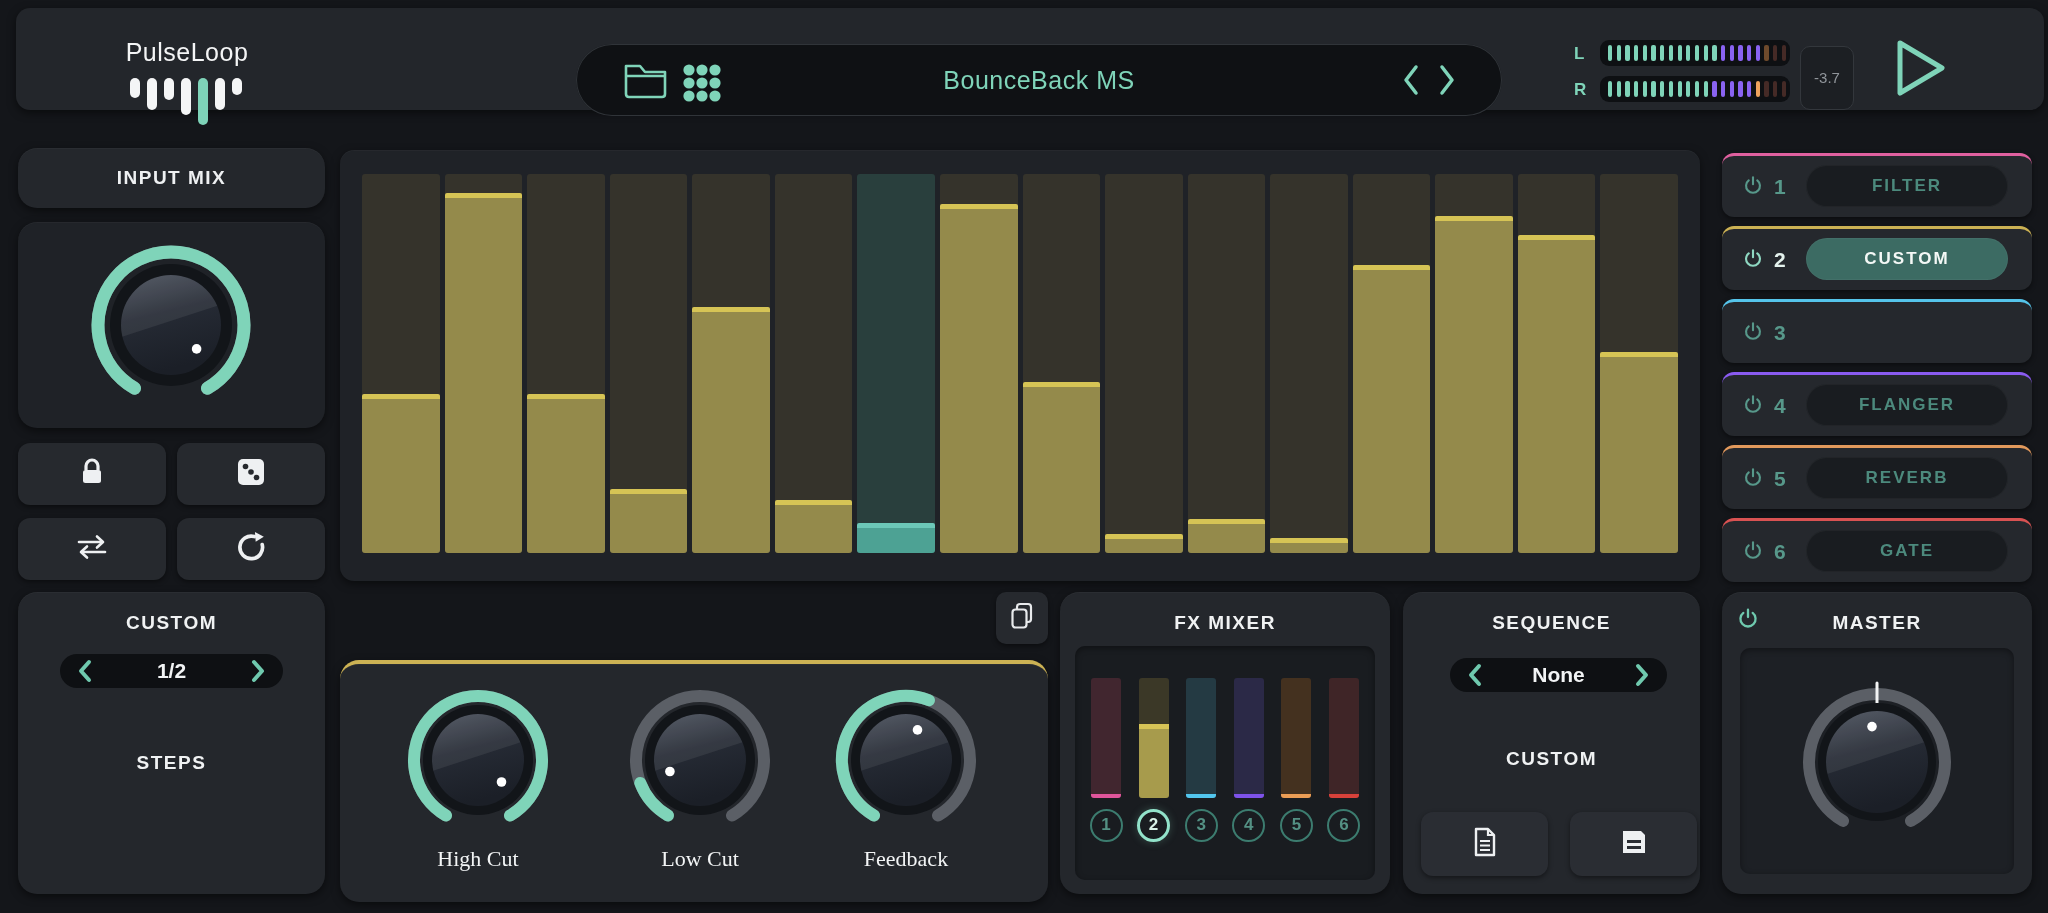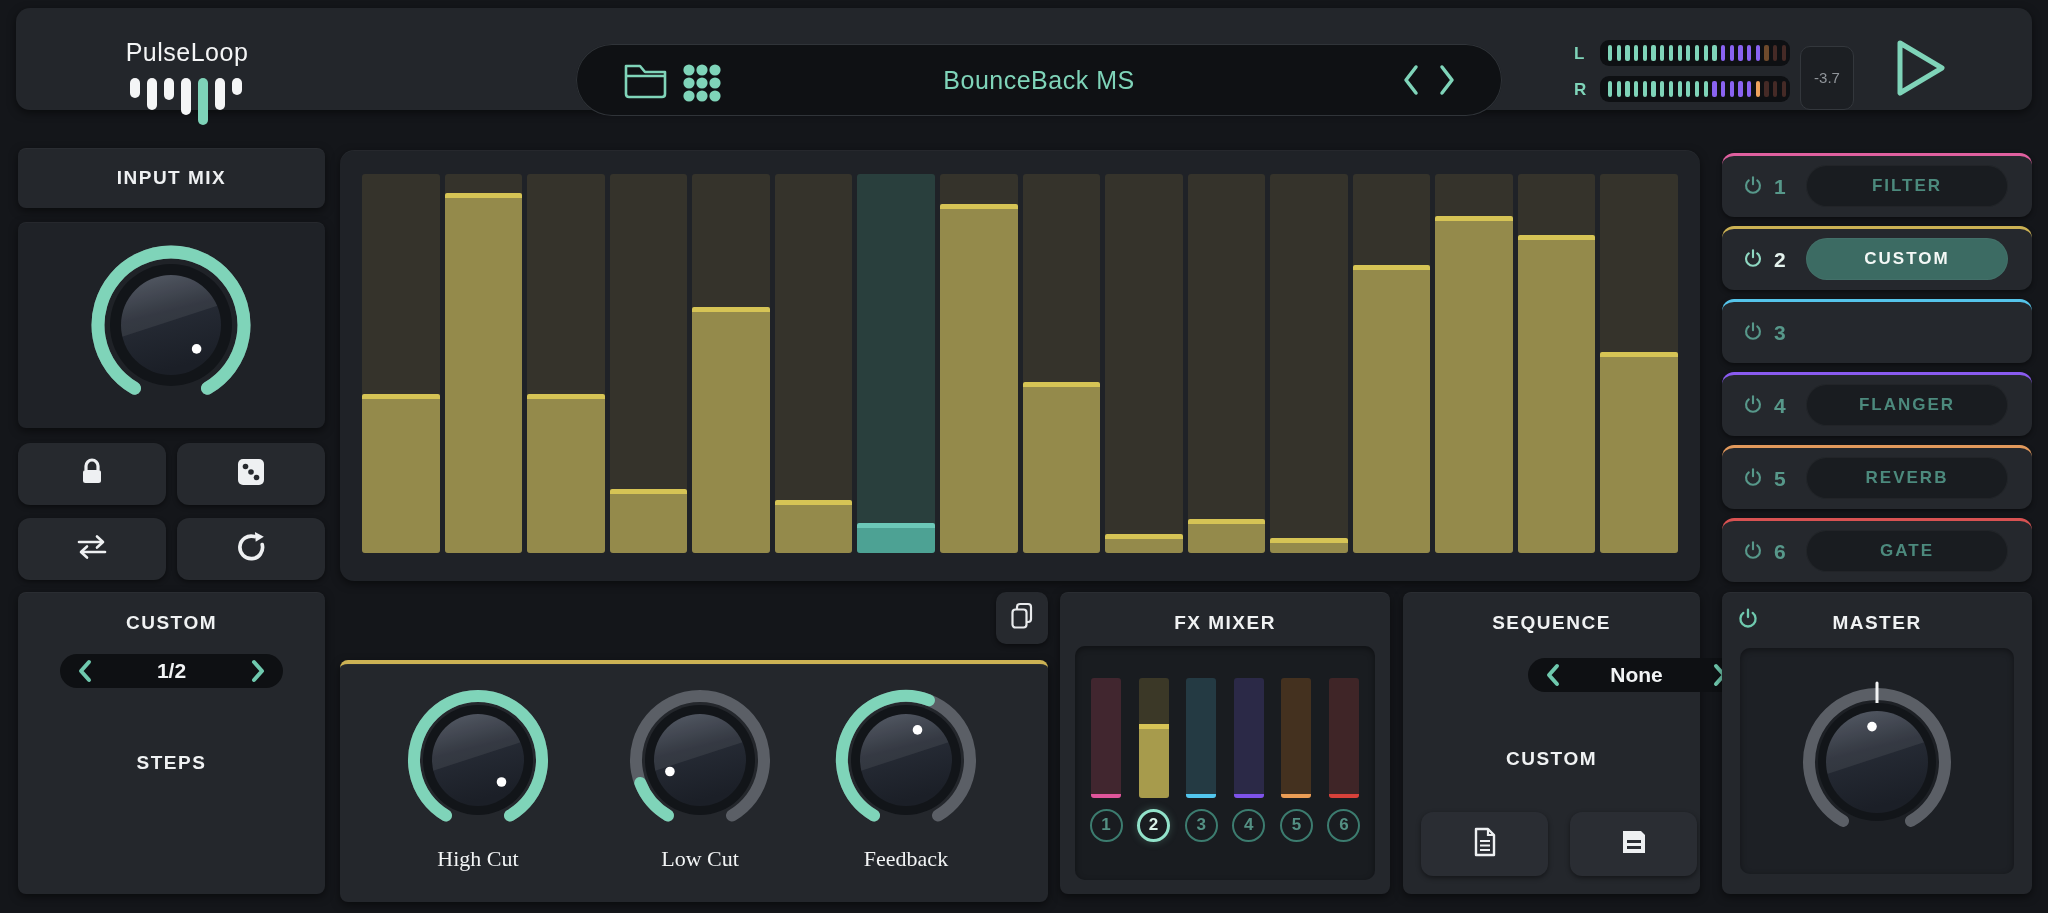--- a/index.html
+++ b/index.html
@@ -1,25 +1,25 @@
 <!DOCTYPE html>
 <html><head>
 <meta charset="utf-8">
 <style>
   html,body{margin:0;padding:0;background:#0d0f11;}
   .stage{position:relative;width:2048px;height:913px;background:#14161a;
          font-family:"Liberation Sans",sans-serif;overflow:hidden;color:#eef0f2;}
-  .panel{position:absolute;background:#24272c;border-radius:8px;
+  .panel{position:absolute;background:#24272c;border-radius:19px;
          box-shadow:0 3px 8px rgba(0,0,0,.5), inset 0 1px 0 rgba(255,255,255,.03);}
   .dark{background:#1f2227;}
   .title-lbl{position:absolute;text-align:center;font-size:19px;font-weight:bold;
              letter-spacing:1.5px;color:#f0f2f3;}
   
   .topbar{position:absolute;left:16px;top:8px;width:2016px;height:102px;background:#23262b;
-          border-radius:14px;box-shadow:0 3px 8px rgba(0,0,0,.5);}
+          border-radius:14px;box-shadow:0 3px 8px rgba(0,0,0,.5);padding-left:12px;}
   .logo-text{position:absolute;left:96px;top:30px;width:150px;text-align:center;
              font-size:25px;color:#f4f5f6;letter-spacing:.5px;}
   .logo-bars{position:absolute;left:114px;top:70px;display:flex;gap:7px;align-items:flex-start;}
   .logo-bar{width:10px;border-radius:5px;background:#f4f5f6;}
   .preset{position:absolute;left:560px;top:36px;width:926px;height:72px;background:#0f1114;
           border-radius:36px;box-shadow:inset 0 0 0 1px #303439;}
   .preset-name{position:absolute;left:0;top:0;width:100%;height:72px;line-height:72px;
                text-align:center;font-size:25px;color:#7fd4b9;letter-spacing:.5px;}
   .meter-lbl{position:absolute;width:20px;font-size:17px;font-weight:bold;color:#7fd4b9;}
   .meterbox{position:absolute;left:1584px;width:190px;height:26px;background:#0e1013;
@@ -464,21 +464,21 @@
         <div class="mix-track" style="background: rgb(63, 37, 39);">
           <div class="mix-fill" style="height: 4.5px; background: rgb(216, 65, 58);"></div>
         </div>
         <div class="mix-circ">6</div>
       </div>
     </div>
 
   <div class="panel" style="left:1403px;top:592px;width:297px;height:302px;">
     <div class="title-lbl" style="position:relative;top:20px;width:297px;">SEQUENCE</div>
   </div>
-  <div class="stepper" style="left:1528px;top:658px;width:217px;">
+  <div class="stepper" style="left:1450px;top:658px;width:217px;">
     <span class="chev"><svg width="18" height="24" viewBox="0 0 18 24">
           <polyline points="13,3 5,12 13,21" fill="none" stroke="#6fc9ae" stroke-width="4" stroke-linecap="round" stroke-linejoin="round"></polyline>
         </svg></span>
     <span class="val">None</span>
     <span class="chev"><svg width="18" height="24" viewBox="0 0 18 24">
           <polyline points="5,3 13,12 5,21" fill="none" stroke="#6fc9ae" stroke-width="4" stroke-linecap="round" stroke-linejoin="round"></polyline>
         </svg></span>
   </div>
   <div class="title-lbl" style="left:1403px;top:748px;width:297px;">CUSTOM</div>
   <div class="sqbtn" style="left:1421px;top:812px;width:127px;height:64px;background:#2a2d33;">

